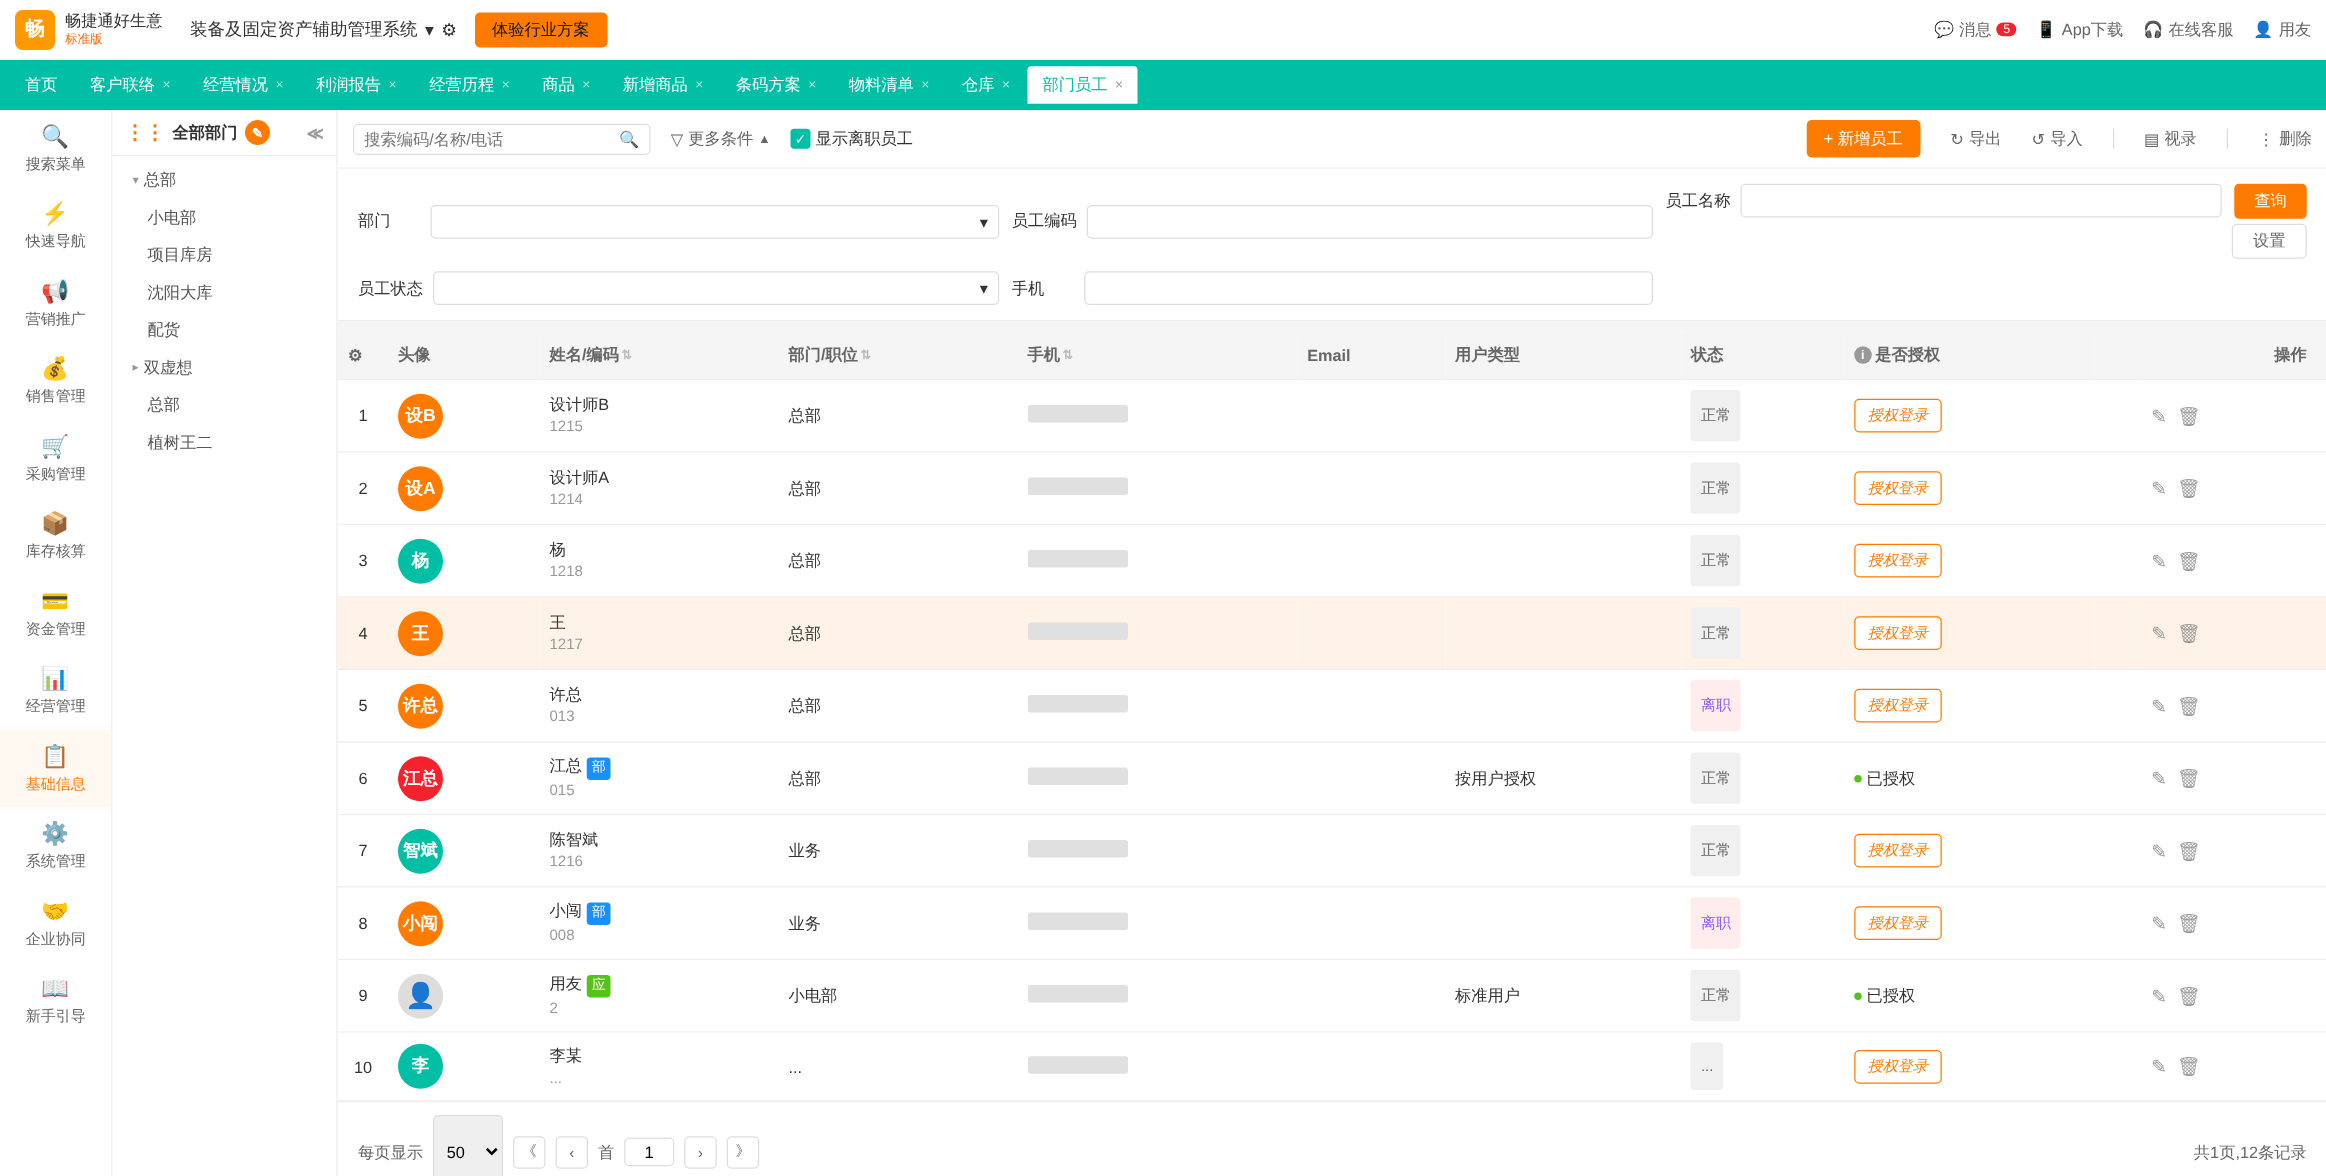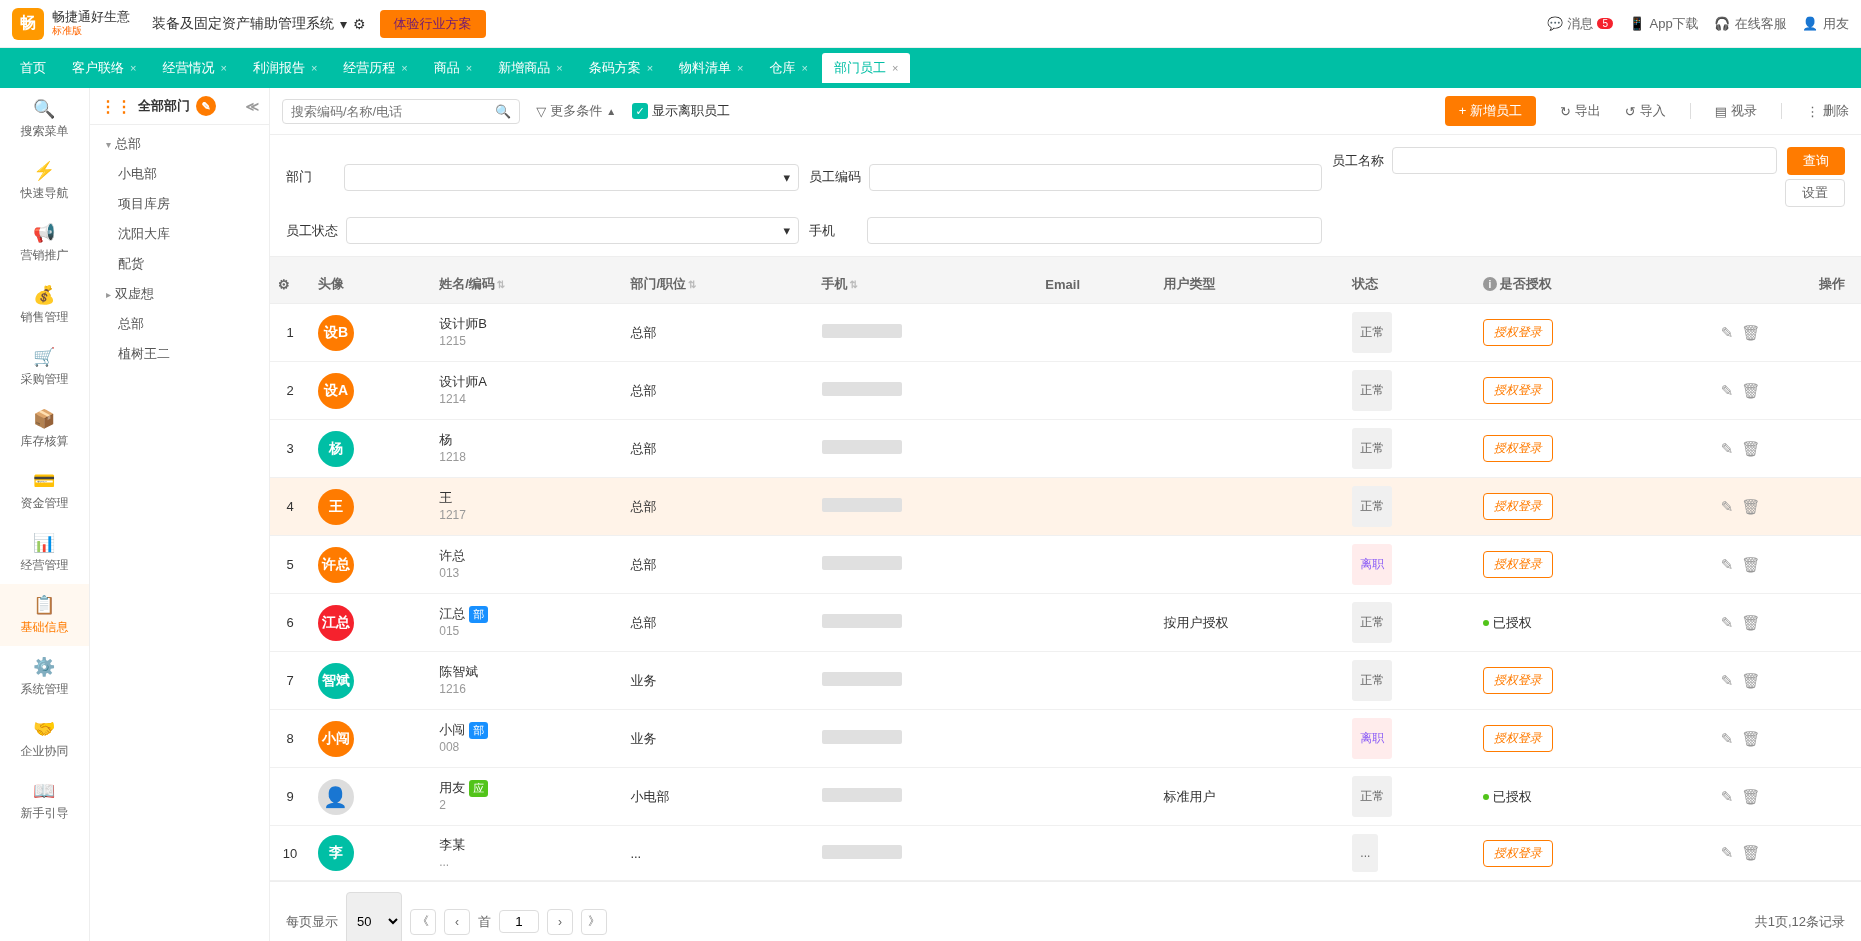--- a/index.html
+++ b/index.html
@@ -30,21 +30,21 @@
     }
     .logo-text { font-size: 13px; color: #333; line-height: 1.2; }
     .logo-sub { font-size: 10px; color: #ff6600; }
     .system-title {
       display: flex; align-items: center; gap: 6px;
       flex: 1; padding-left: 20px;
     }
     .system-title span { font-size: 14px; color: #333; }
     .trial-btn {
       background: #ff7b00;
-      color: #701a75;
+      color: #0f172a;
       border: none;
       border-radius: 4px;
       padding: 5px 14px;
       font-size: 13px;
       cursor: pointer;
       margin-left: 8px;
     }
     .header-right {
       display: flex; align-items: center; gap: 16px;
       margin-left: auto;

